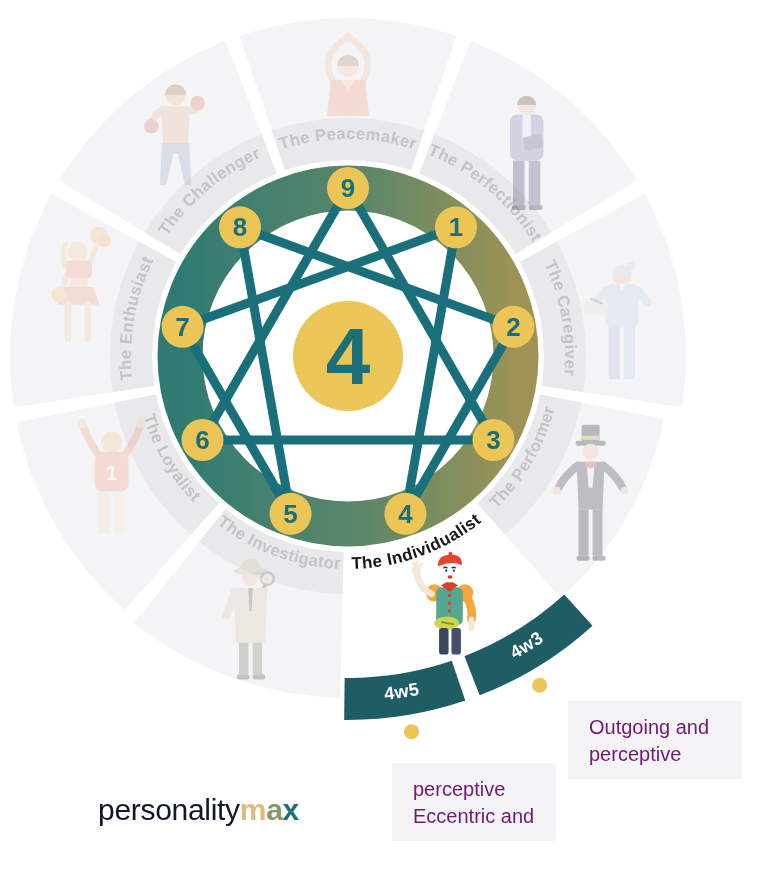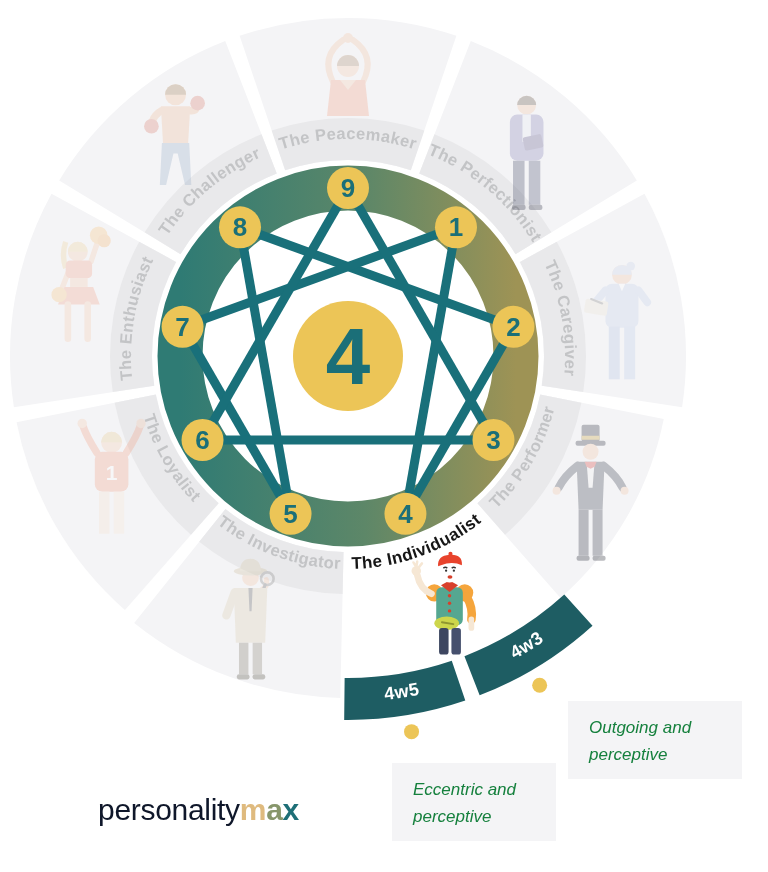--- a/index.html
+++ b/index.html
@@ -8,22 +8,22 @@
   svg{position:absolute;left:0;top:0;}
   .seg-label{font-family:"Liberation Sans",sans-serif;font-size:16.5px;font-weight:600;
              letter-spacing:.4px;fill:#c3c4c6;}
   .seg-label.sel{font-size:17px;font-weight:700;fill:#161616;}
   .wing-label{font-family:"Liberation Sans",sans-serif;font-size:18px;font-weight:700;
               letter-spacing:.5px;fill:#fff;}
   .node-num{font-family:"Liberation Sans",sans-serif;font-size:26px;font-weight:700;
             text-anchor:middle;}
   .center-num{font-family:"Liberation Sans",sans-serif;font-size:80px;font-weight:700;
               text-anchor:middle;}
-  .callout{position:absolute;background:#f4f4f6;color:#15803d;font-size:17px;
-           line-height:27px;padding:13px 21px;box-sizing:border-box;font-style:italic;}
+  .callout{position:absolute;background:#f4f4f6;color:#701a75;font-size:20px;
+           line-height:27px;padding:13px 21px;box-sizing:border-box;}
   .callout-outgoing{left:568px;top:701px;width:174px;height:78px;}
   .callout-eccentric{left:392px;top:763px;width:164px;height:78px;}
   .logo{position:absolute;left:98px;top:793px;font-size:30px;letter-spacing:-0.3px;}
   .logo .prefix{font-weight:500;}
   .logo .suffix span{font-weight:800;}
 </style>
 </head>
 <body>
 
 <div class="stage">
@@ -292,20 +292,20 @@
           <text x="348" y="384" class="center-num" fill="#1b6f78">4</text>
         </g>
       </g>
   </svg>
 
   <div class="callout callout-outgoing">
     <div>Outgoing and</div>
     <div>perceptive</div>
   </div>
   <div class="callout callout-eccentric">
+    <div>perceptive</div>
     <div>Eccentric and</div>
-    <div>perceptive</div>
   </div>
 
   <div class="logo">
     <span class="prefix" style="color: #0f172a;">personality</span><span class="suffix" id="logo-suffix"><span style="color: rgb(223, 186, 126);">m</span><span style="color: rgb(135, 150, 107);">a</span><span style="color: rgb(30, 111, 119);">x</span></span>
   </div>
 </div>
 
 </body></html>

